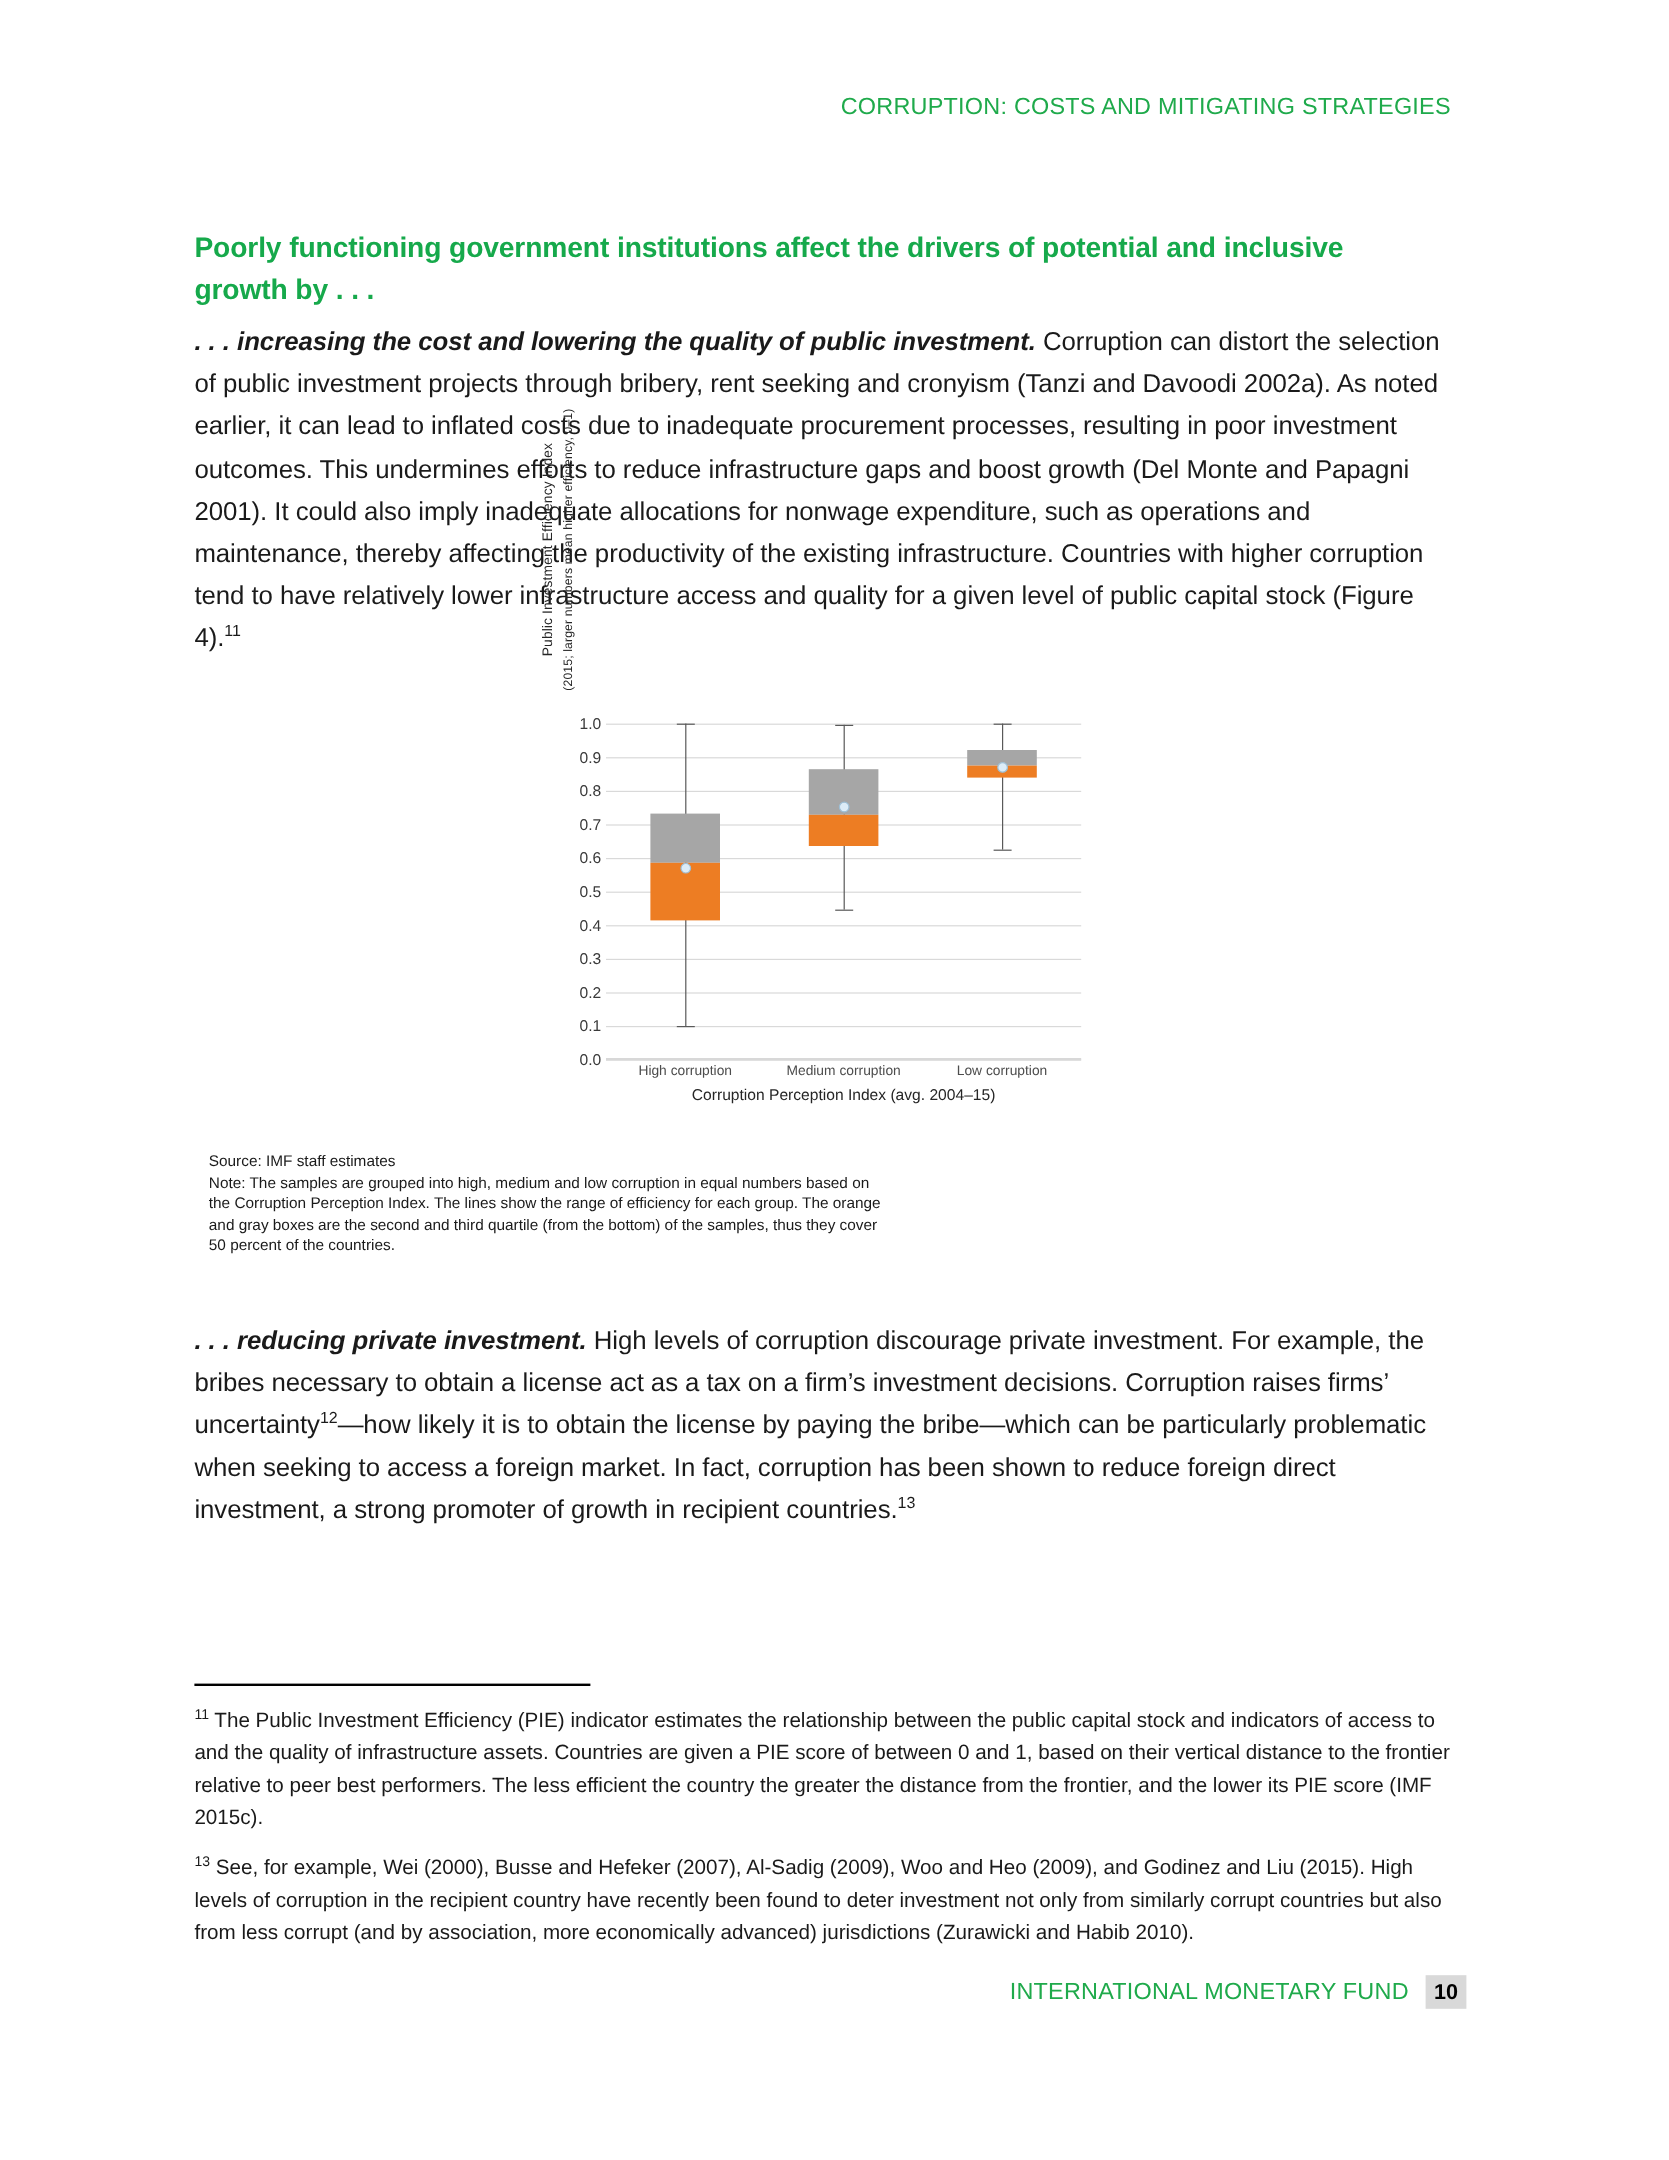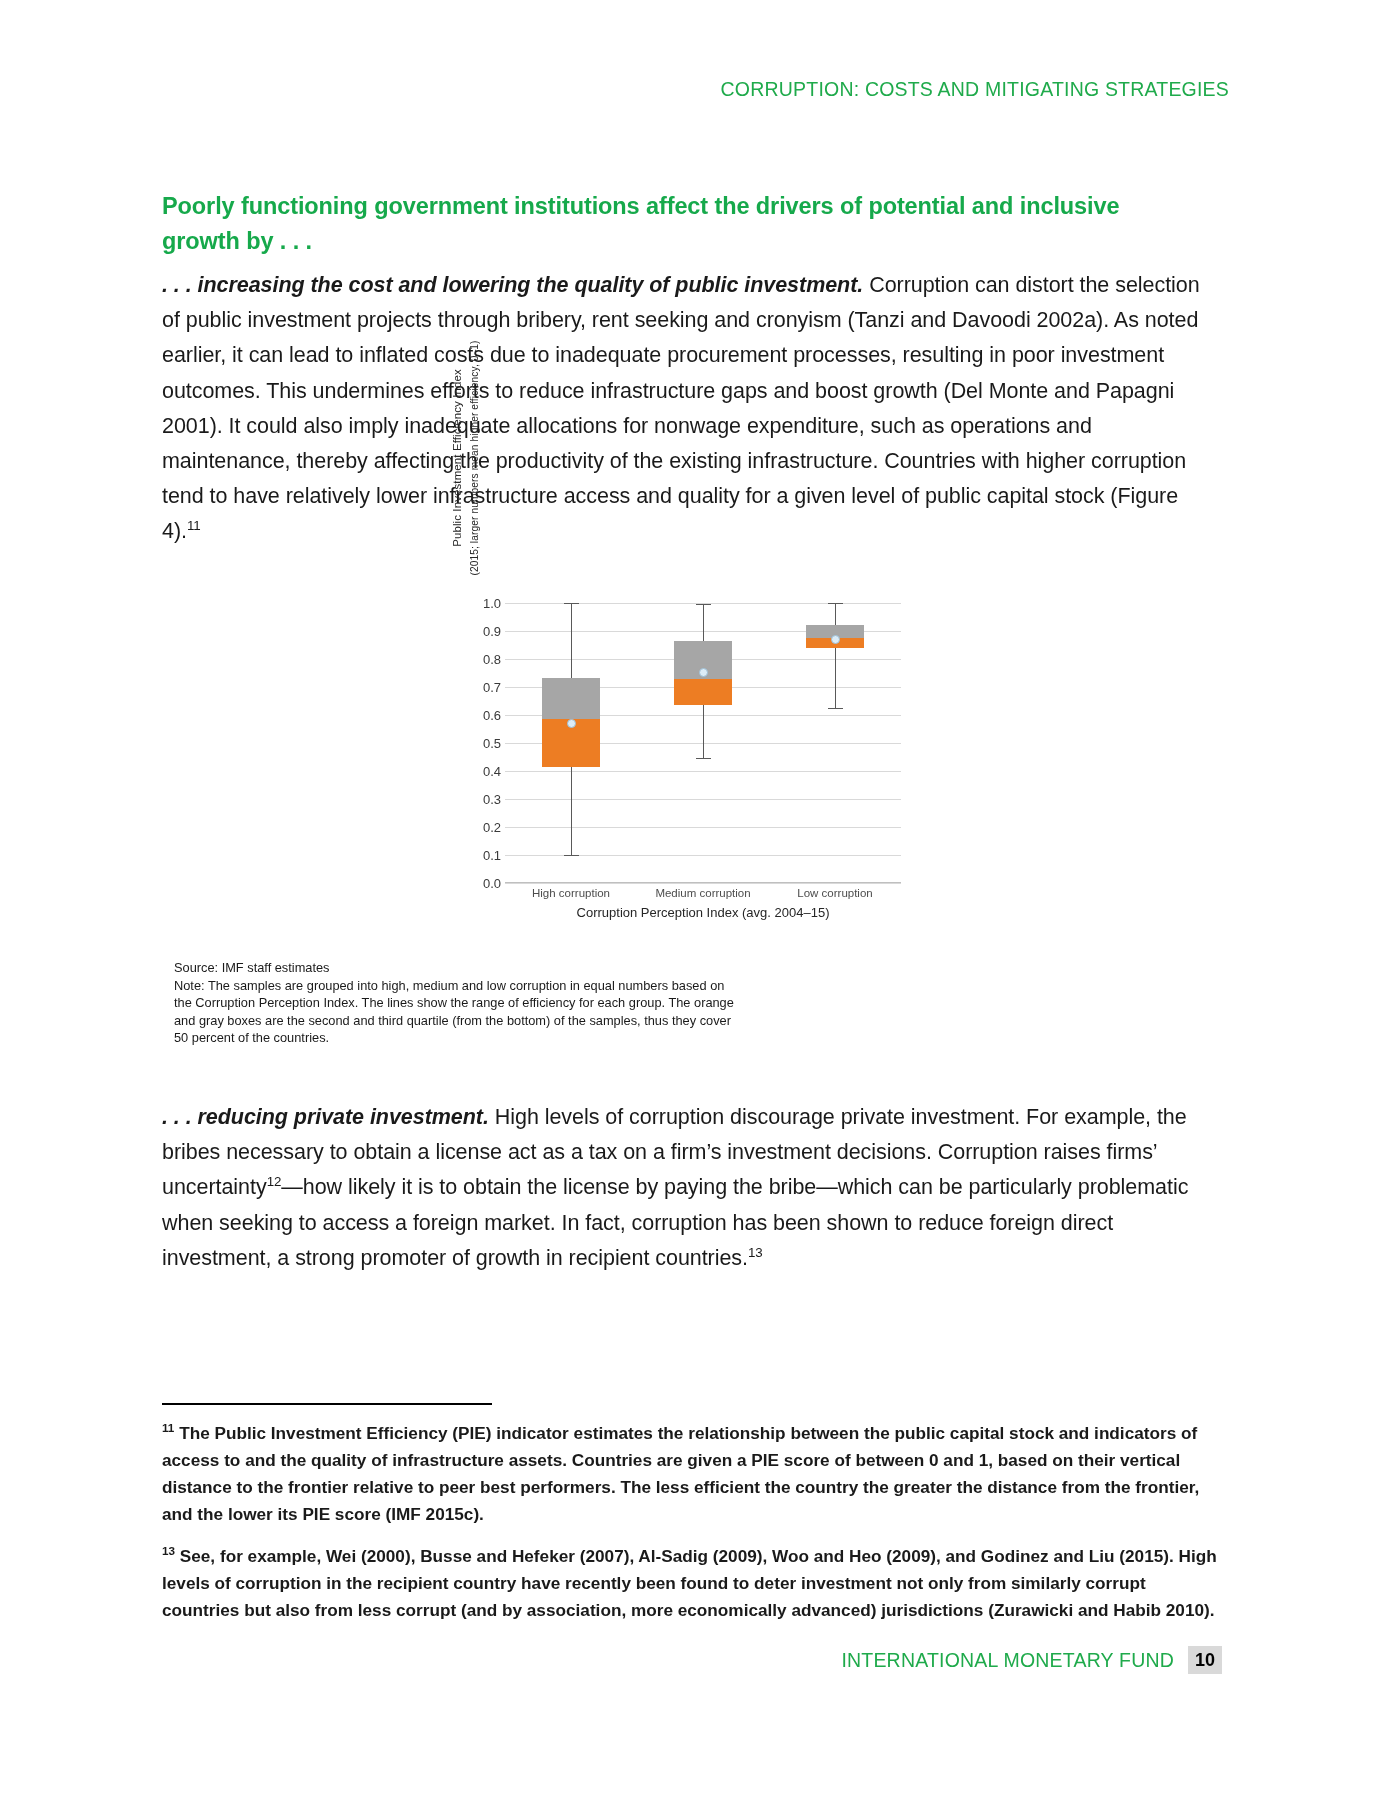--- a/index.html
+++ b/index.html
@@ -20,21 +20,21 @@
     position: absolute;
     left: 0; top: 0;
     width: 1391px;
     height: 1800px;
     box-sizing: border-box;
   }
 
   
   .running-head {
     position: absolute;
-    left: 168px;
+    left: 148px;
     top: 78px;
     width: 1061px;
     text-align: right;
     color: #1faa4b;
     font-size: 19.5px;
     letter-spacing: 0.2px;
     font-family: "Liberation Sans", sans-serif;
   }
 
   
@@ -232,21 +232,21 @@
   }
   .footnotes {
     position: absolute;
     left: 162px;
     top: 1420px;
     width: 1060px;
     font-size: 17.2px;
     line-height: 27px;
     color: #1a1a1a;
   }
-  .footnotes p { margin: 0 0 15px 0; font-weight: bold; }
+  .footnotes p { margin: 0 0 15px 0; }
   .footnotes sup { font-size: 0.68em; }
 
   
   .footer {
     position: absolute;
     left: 162px;
     top: 1646px;
     width: 1060px;
     height: 30px;
   }

